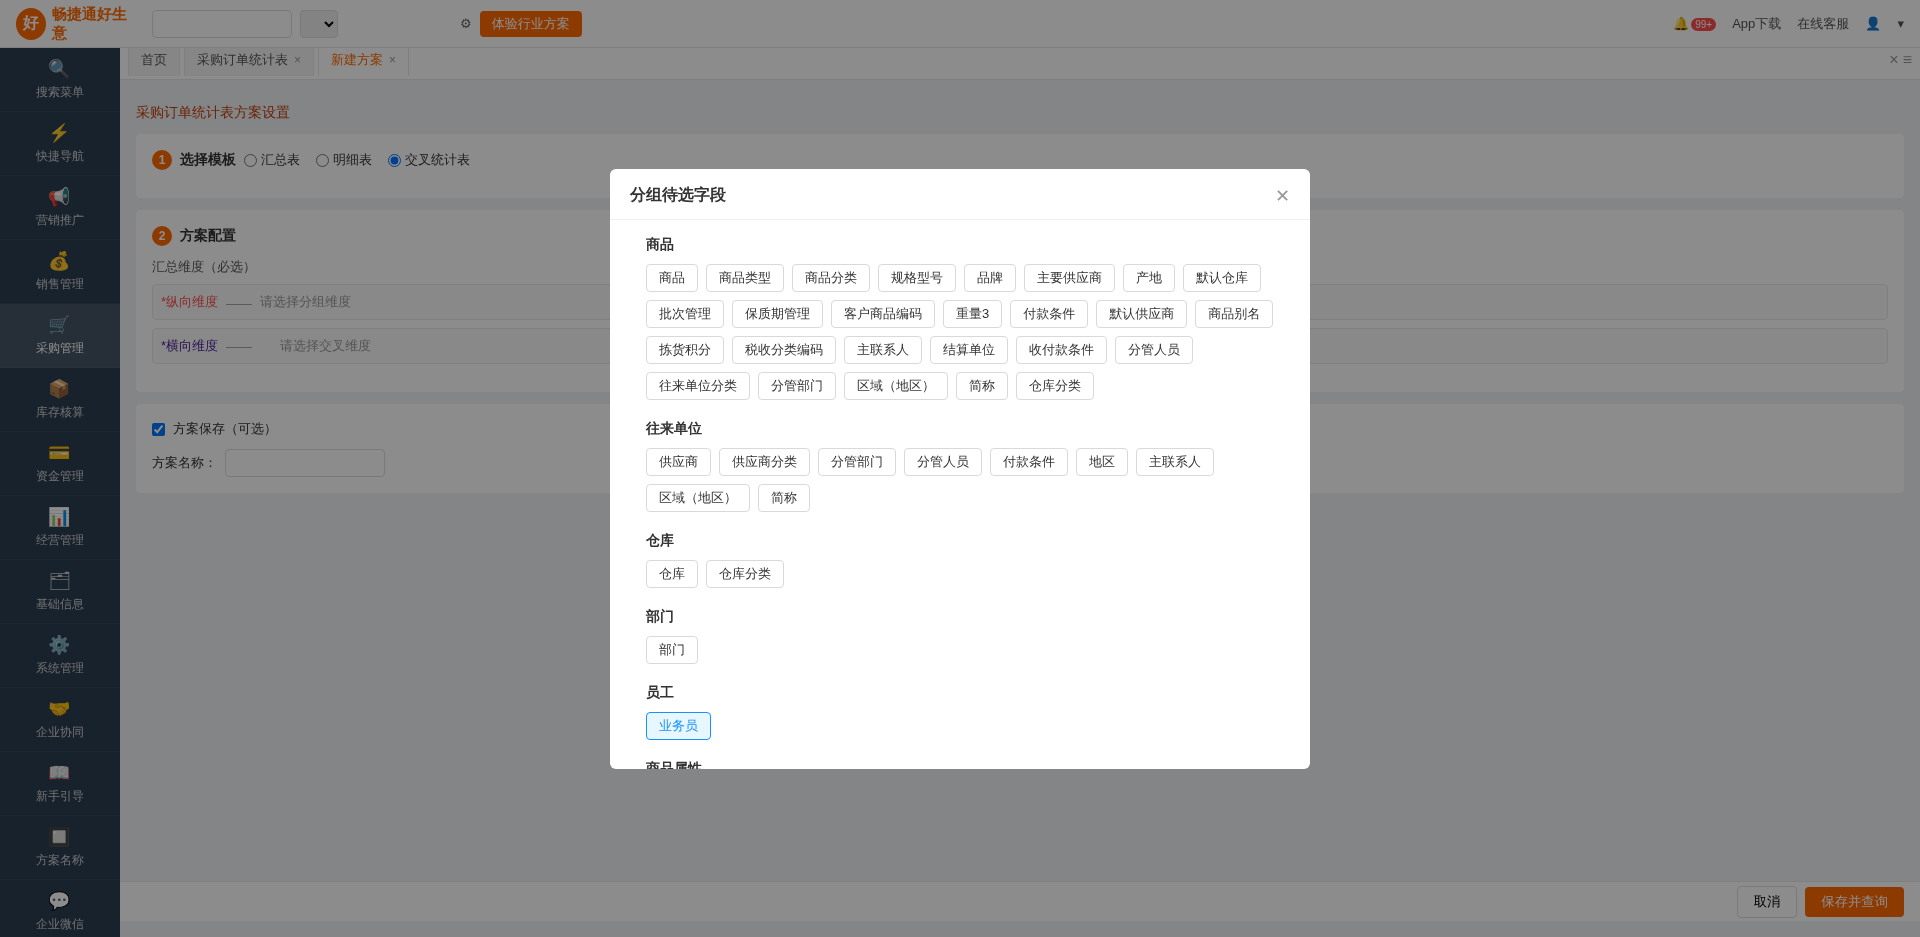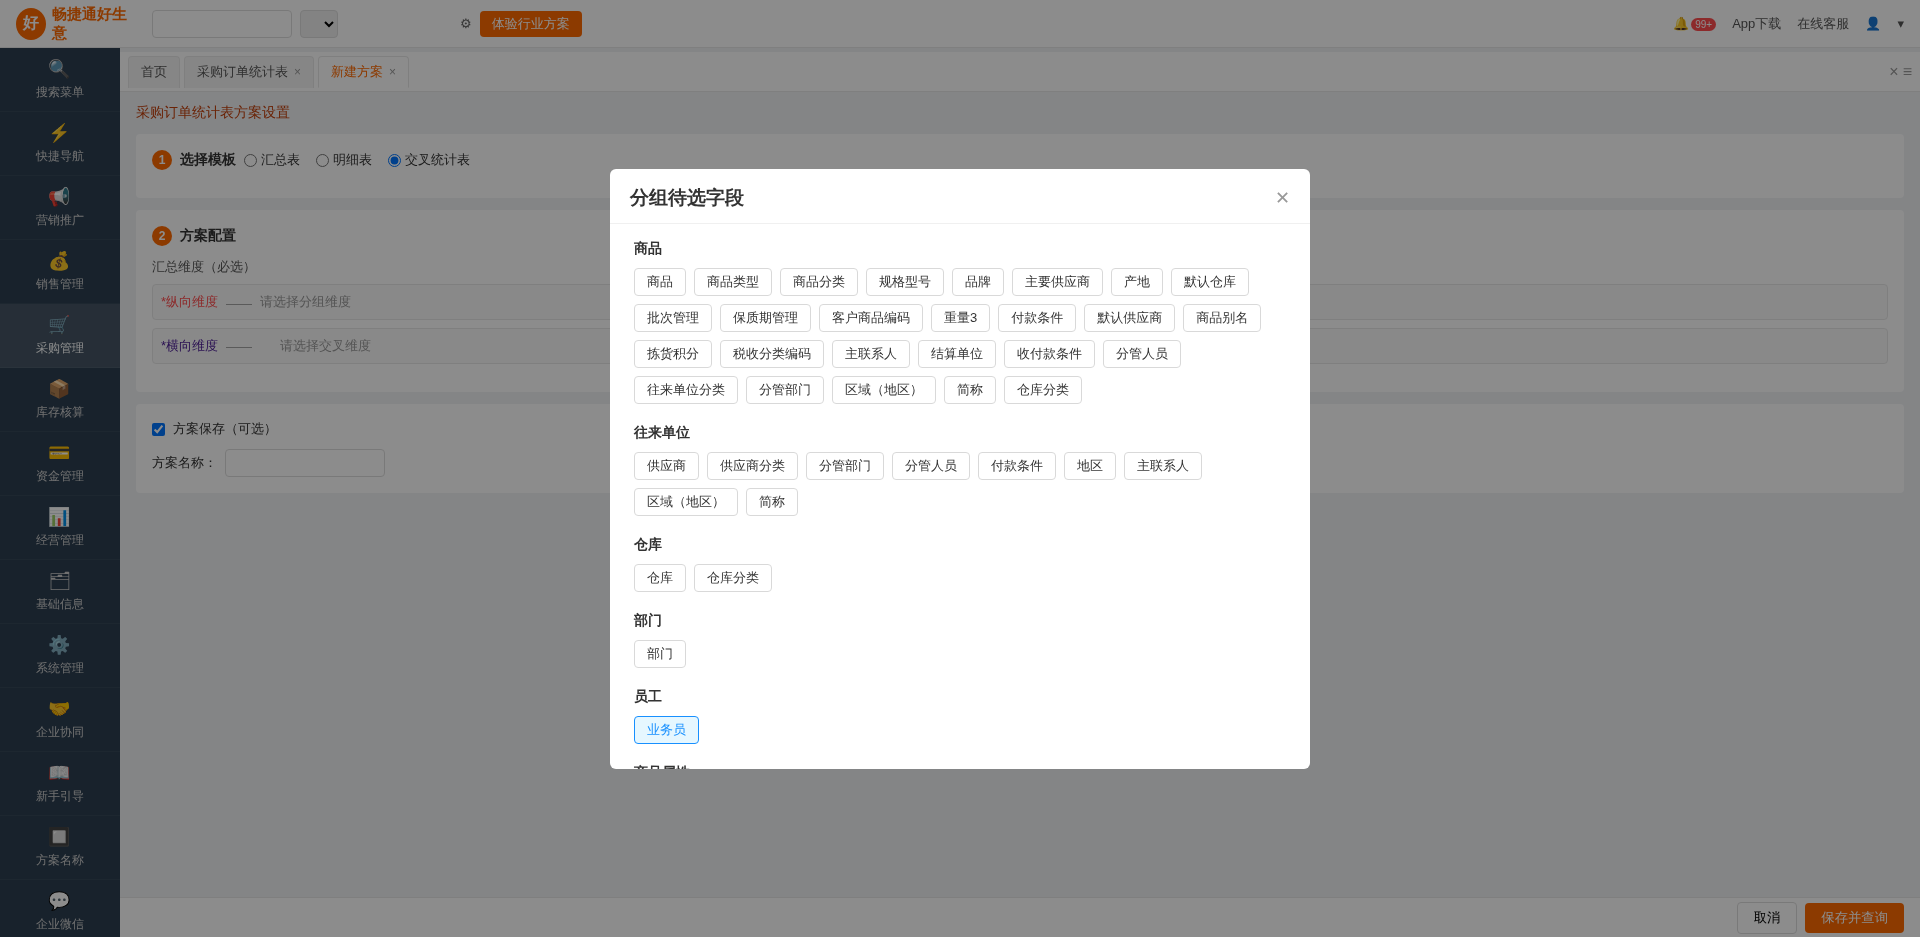--- a/index.html
+++ b/index.html
@@ -54,21 +54,21 @@
       display: flex; flex-direction: column; align-items: center; justify-content: center;
       padding: 10px 4px; cursor: pointer; color: #ccc; font-size: 12px; gap: 4px;
       border-bottom: 1px solid rgba(255,255,255,0.05);
       transition: background 0.2s;
     }
     .sidebar-item.active { background: rgba(255,255,255,0.12); color: #fff; }
     .sidebar-item .s-icon { font-size: 18px; }
 
     
     .tabs-bar {
-      position: fixed; top: 52px; left: 120px; right: 0; height: 40px;
+      position: fixed; top: 40px; left: 120px; right: 0; height: 40px;
       background: #fff; border-bottom: 1px solid #e8e8e8;
       display: flex; align-items: center; padding: 0 8px; gap: 4px;
       z-index: 90;
     }
     .tab-item {
       height: 32px; padding: 0 12px; display: flex; align-items: center; gap: 6px;
       border-radius: 4px 4px 0 0; cursor: pointer; font-size: 13px; color: #555;
       background: #f5f5f5; border: 1px solid #e8e8e8; border-bottom: none;
     }
     .tab-item.active { background: #fff; color: #ff6a00; border-bottom: 1px solid #fff; }
@@ -91,21 +91,21 @@
     .step-badge {
       background: #ff6a00; color: #fff; border-radius: 50%; width: 20px; height: 20px;
       display: flex; align-items: center; justify-content: center; font-size: 12px; font-weight: bold;
     }
     .step-label { font-size: 14px; font-weight: bold; }
     .radio-group { display: flex; gap: 16px; align-items: center; }
     .radio-group label { display: flex; align-items: center; gap: 4px; cursor: pointer; font-size: 13px; }
 
     
     .bottom-bar {
-      position: fixed; bottom: 0; left: 120px; right: 0; height: 40px;
+      position: fixed; bottom: 16px; left: 120px; right: 0; height: 40px;
       background: #fff; border-top: 1px solid #e8e8e8;
       display: flex; align-items: center; justify-content: flex-end; padding: 0 16px; gap: 8px;
     }
     .btn-cancel { padding: 6px 16px; border: 1px solid #ddd; border-radius: 4px; background: #fff; cursor: pointer; }
     .btn-save { padding: 6px 16px; border: none; border-radius: 4px; background: #ff6a00; color: #fff; cursor: pointer; }
 
     
     .overlay {
       position: fixed; top: 0; left: 0; right: 0; bottom: 0;
       background: rgba(0,0,0,0.45); z-index: 200;
@@ -114,24 +114,24 @@
 
     
     .dialog {
       background: #fff; border-radius: 6px; width: 700px; max-height: 600px;
       display: flex; flex-direction: column; position: relative;
     }
     .dialog-header {
       padding: 16px 20px 12px; border-bottom: 1px solid #f0f0f0;
       display: flex; align-items: center; justify-content: space-between;
     }
-    .dialog-title { font-size: 19px; font-weight: bold; }
+    .dialog-title { font-size: 16px; font-weight: bold; }
     .dialog-close { cursor: pointer; color: #999; font-size: 18px; }
     .dialog-body {
-      padding: 16px 24px; overflow-y: auto; flex: 1;
+      padding: 16px 36px; overflow-y: auto; flex: 1;
     }
     .dialog-section { margin-bottom: 20px; }
     .dialog-section-title { font-size: 14px; font-weight: bold; color: #333; margin-bottom: 10px; }
     .dialog-tags { display: flex; flex-wrap: wrap; gap: 8px; }
     .dialog-tag {
       border: 1px solid #d9d9d9; border-radius: 4px; padding: 4px 12px;
       font-size: 13px; cursor: pointer; color: #333; background: #fff;
       transition: border-color 0.2s;
     }
     .dialog-tag.selected { border-color: #1890ff; color: #1890ff; background: #e6f7ff; }

